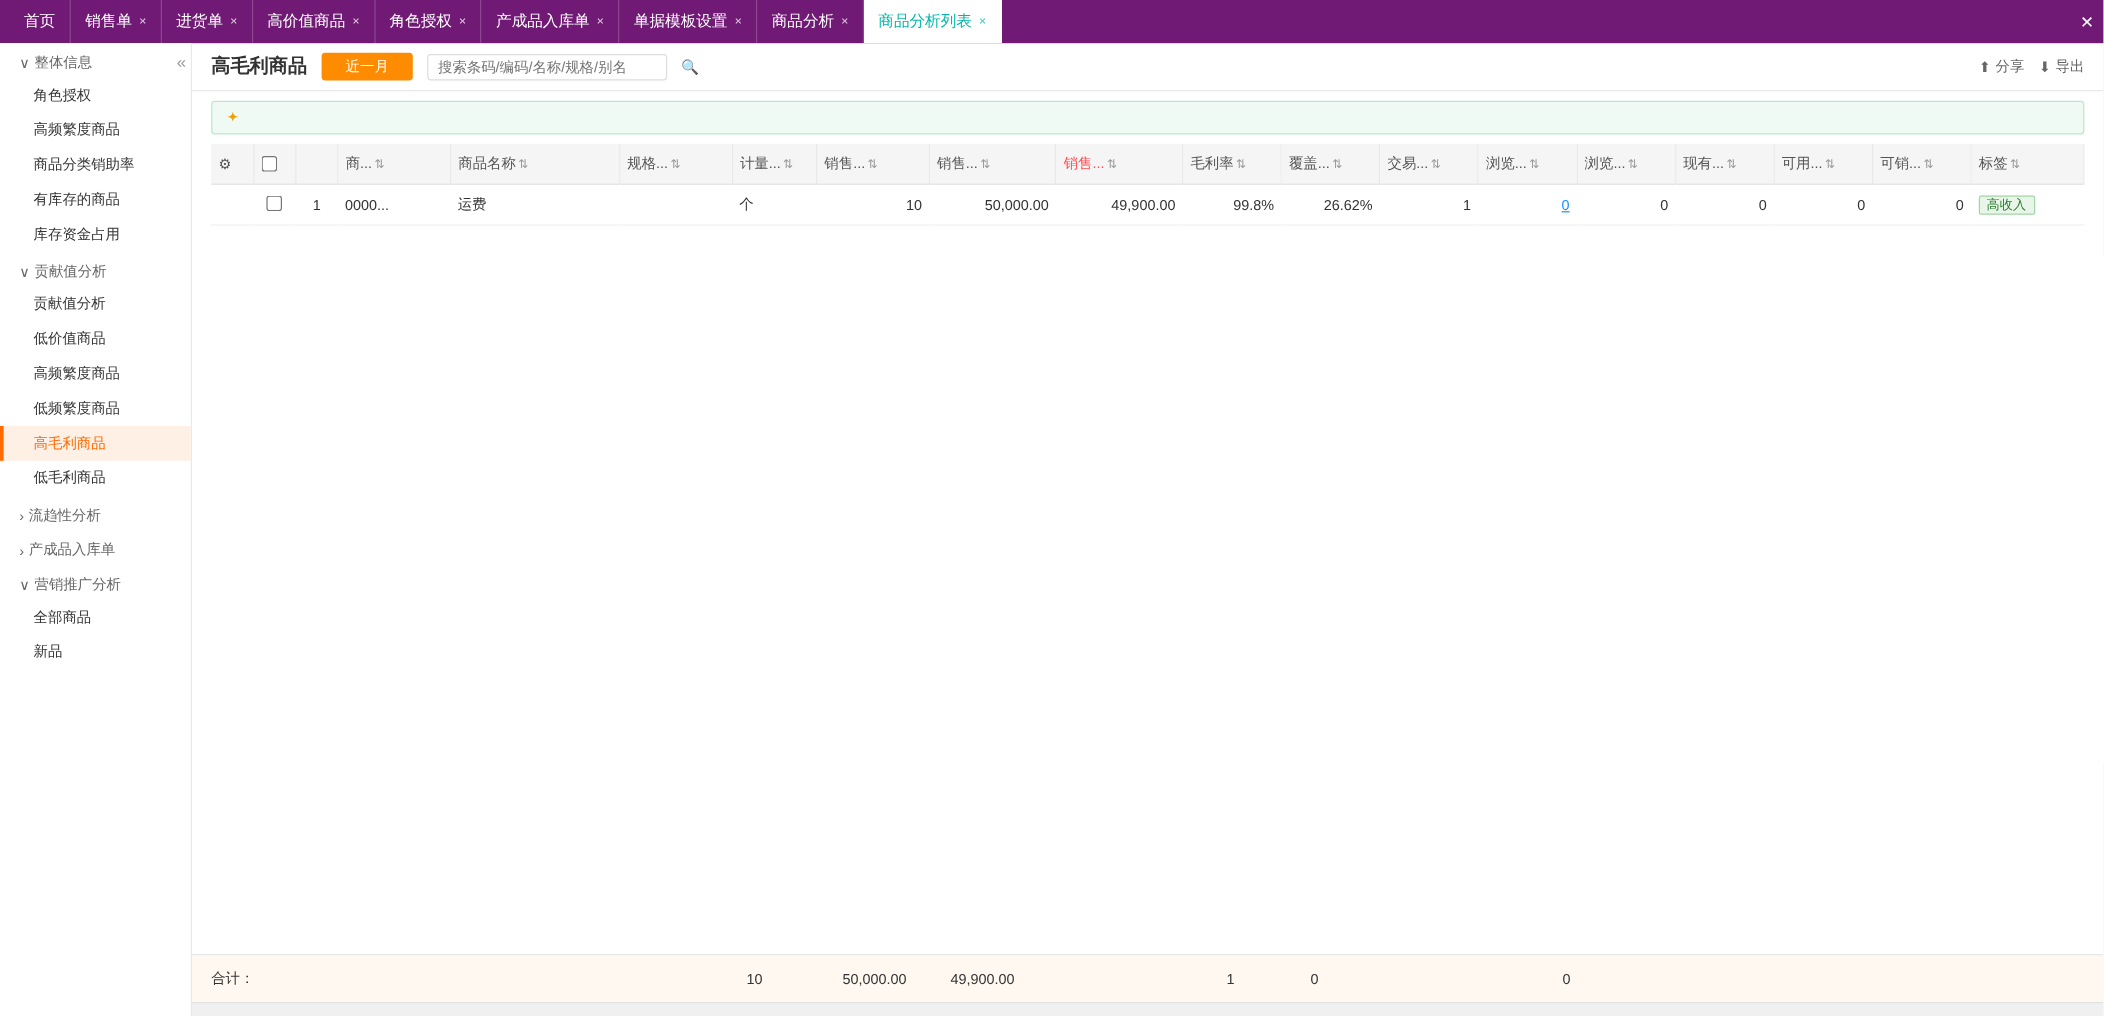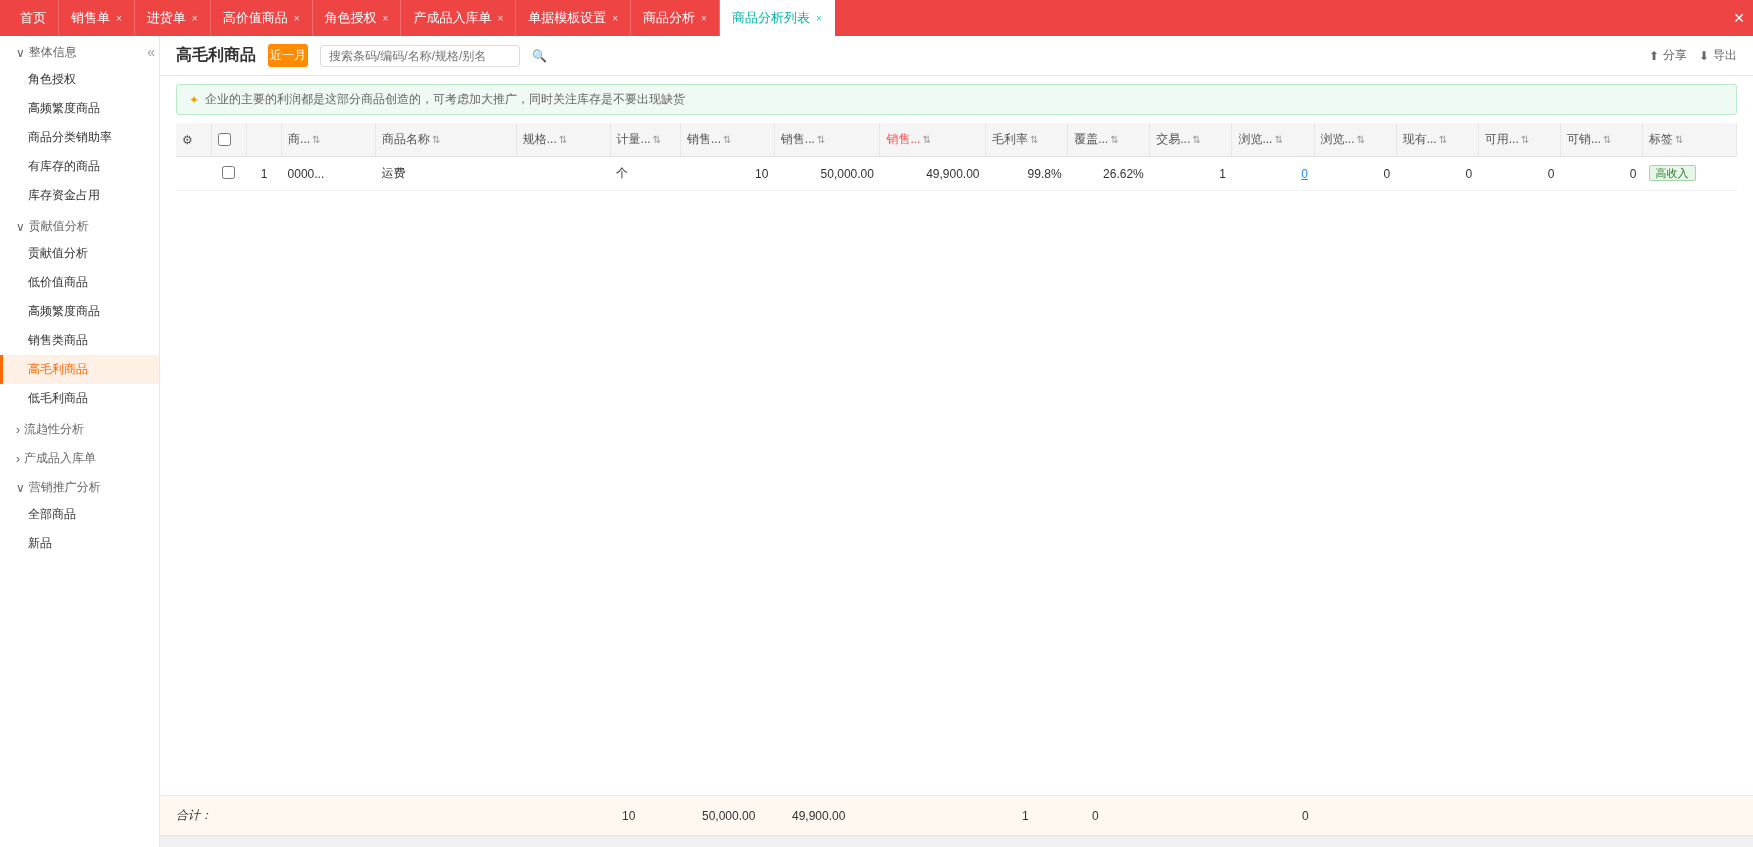--- a/index.html
+++ b/index.html
@@ -1,20 +1,20 @@
 <!DOCTYPE html>
 <html><head>
   <meta charset="utf-8">
   <style>
     * { margin: 0; padding: 0; box-sizing: border-box; }
     body { font-family: 'Microsoft YaHei', Arial, sans-serif; font-size: 12px; background: #f0f0f0; overflow: hidden; width: 1753px; height: 847px; }
 
     
     .top-nav {
-      background: #ef4444;
+      background: #701a75;
       height: 36px;
       display: flex;
       align-items: center;
       padding: 0 8px;
       color: white;
       position: relative;
     }
     .top-nav .close-btn {
       position: absolute;
       right: 8px;
@@ -110,21 +110,21 @@
     }
     .content-title {
       font-size: 16px;
       font-weight: bold;
       color: #333;
     }
     .filter-btn {
       background: #ff8c00;
       color: white;
       border: none;
-      padding: 3px 2px;
+      padding: 3px 20px;
       border-radius: 3px;
       cursor: pointer;
       font-size: 12px;
     }
     .search-box {
       border: 1px solid #ddd;
       border-radius: 3px;
       padding: 3px 8px;
       font-size: 12px;
       width: 200px;
@@ -215,21 +215,20 @@
       background: #fff8f0;
       border-top: 1px solid #e8e8e8;
       display: flex;
       align-items: center;
       padding: 0 16px;
       font-size: 12px;
       color: #333;
     }
     .footer-bar .total-label {
       min-width: 120px;
-      font-style: italic;
     }
     .footer-cells {
       display: flex;
       flex: 1;
     }
     .footer-cell {
       padding: 0 6px;
       text-align: left;
     }
 
@@ -299,21 +298,21 @@
     <div class="sidebar-item">有库存的商品</div>
     <div class="sidebar-item">库存资金占用</div>
 
     <div class="sidebar-group-title">
       <span>∨</span>
       <span>贡献值分析</span>
     </div>
     <div class="sidebar-item">贡献值分析</div>
     <div class="sidebar-item">低价值商品</div>
     <div class="sidebar-item">高频繁度商品</div>
-    <div class="sidebar-item">销售类商品</div>
+    <div class="sidebar-item">低频繁度商品</div>
     <div class="sidebar-item active">高毛利商品</div>
     <div class="sidebar-item">低毛利商品</div>
 
     <div class="sidebar-group-title">
       <span>›</span>
       <span>流趋性分析</span>
     </div>
 
     <div class="sidebar-group-title">
       <span>›</span>
@@ -342,21 +341,20 @@
         </div>
         <div class="action-btn">
           <span>⬇</span>
           <span>导出</span>
         </div>
       </div>
     </div>
 
     <div class="info-bar">
       <span class="info-icon">✦</span>
-      <span>企业的主要的利润都是这部分商品创造的，可考虑加大推广，同时关注库存是不要出现缺货</span>
     </div>
 
     <div class="table-container">
       <table>
         <thead>
           <tr>
             <th style="width:30px">
               <div class="th-content">⚙</div>
             </th>
             <th style="width:30px">

